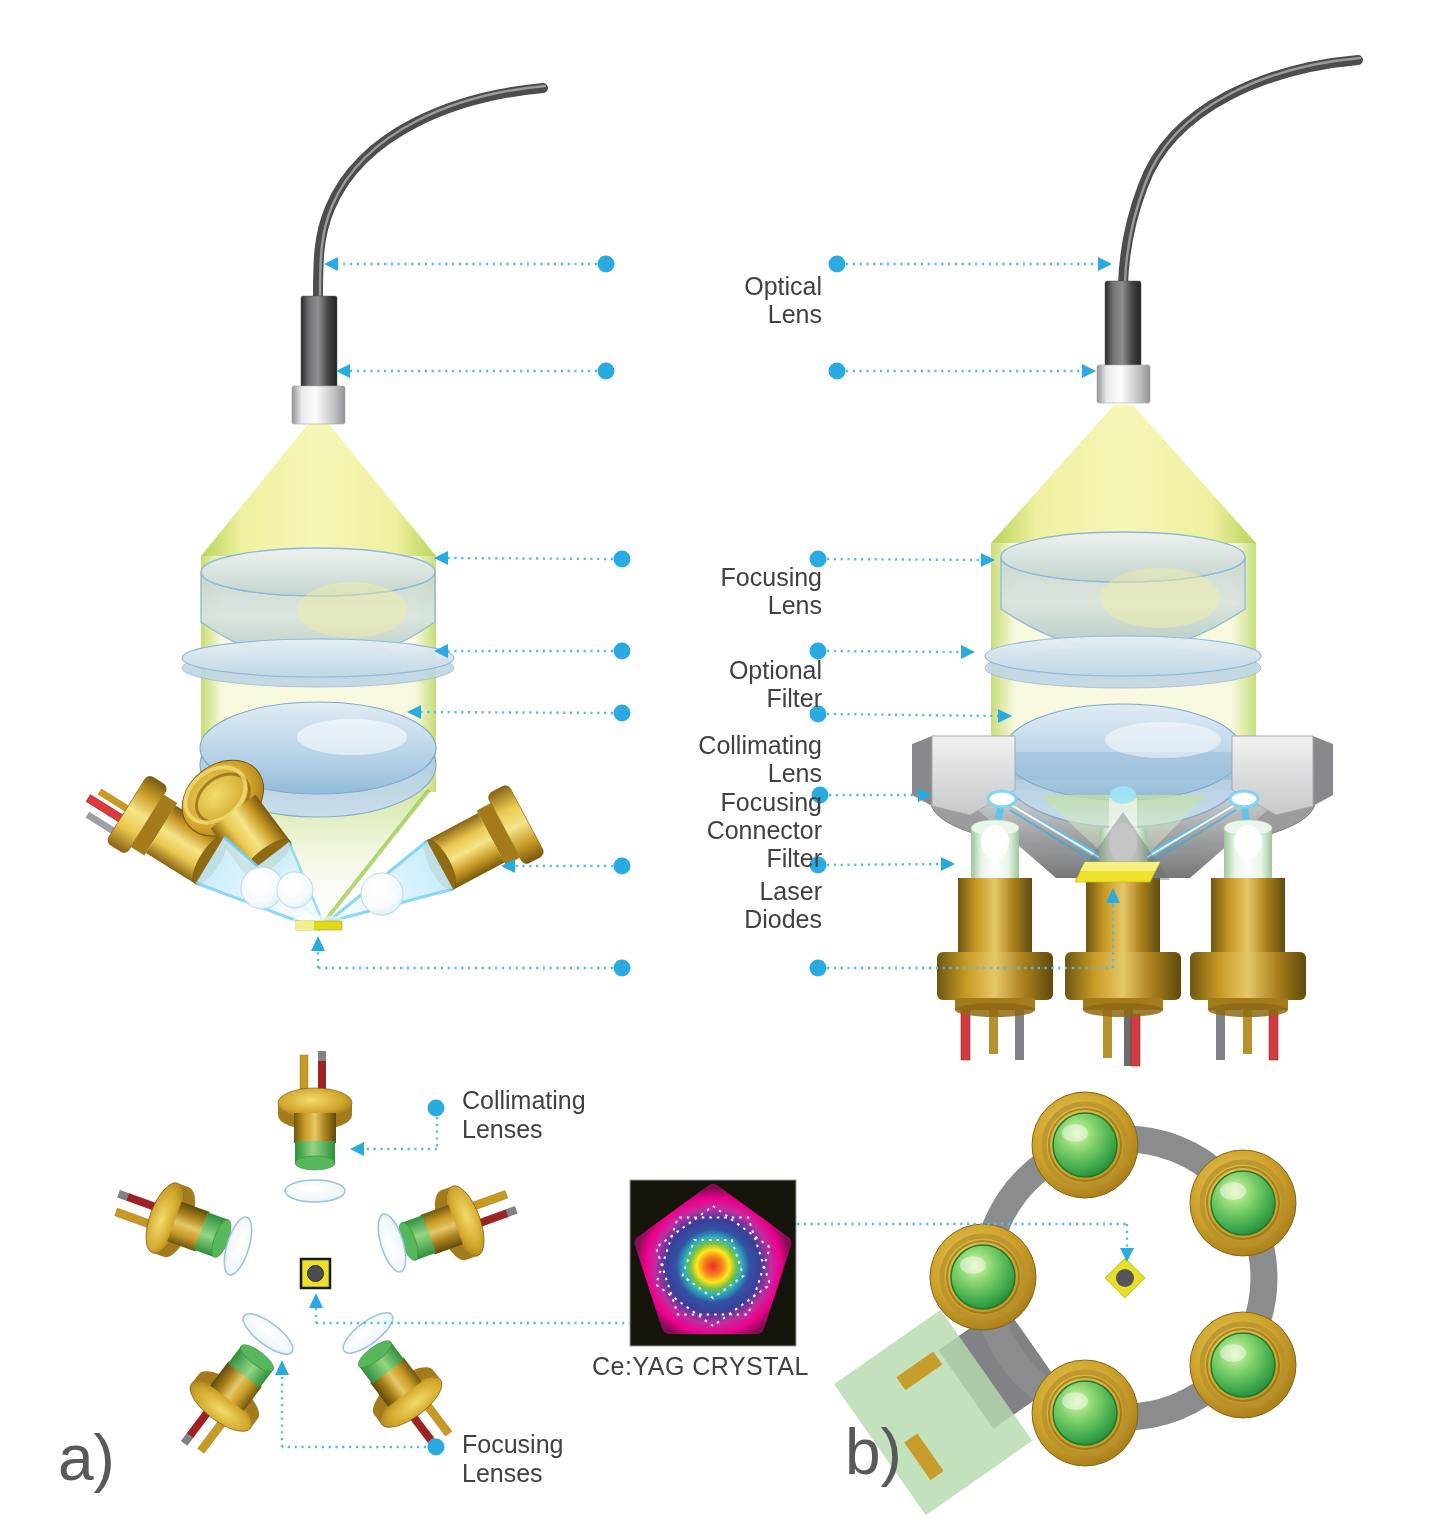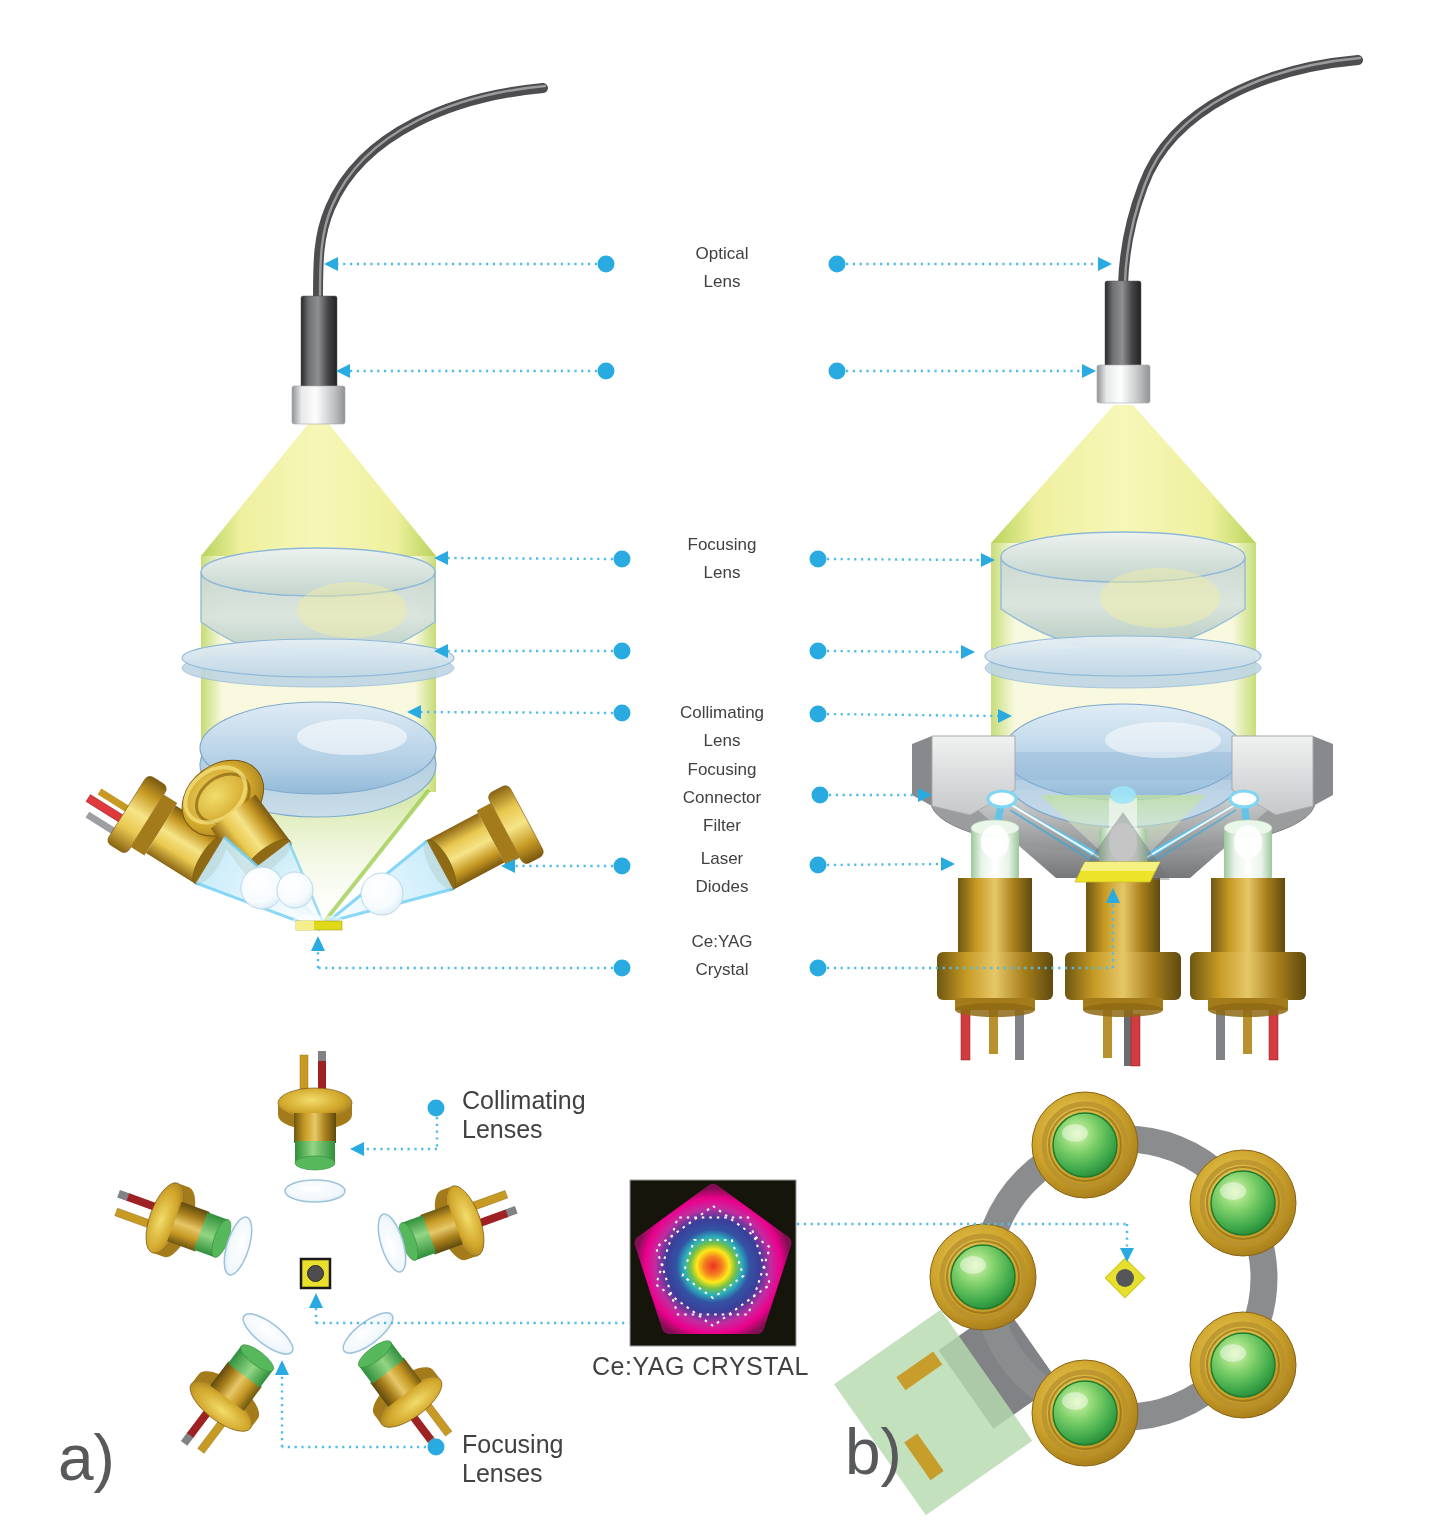--- a/index.html
+++ b/index.html
@@ -1,19 +1,19 @@
 <!DOCTYPE html>
 <html><head>
 <meta charset="utf-8">
 <style>
   html,body{margin:0;padding:0;background:#ffffff;}
   .canvas{position:relative;width:1440px;height:1530px;background:#fff;overflow:hidden;
           font-family:"Liberation Sans", sans-serif;color:#414042;}
   .art{position:absolute;left:0;top:0;}
-  .lbl{position:absolute;width:200px;text-align:center;font-size:17px;line-height:28px;color:#414042;}
+  .lbl{position:absolute;width:200px;text-align:right;font-size:25px;line-height:28px;color:#414042;margin-top:32px;}
   .lbl span{display:block;}
   .lbl-left{position:absolute;width:180px;text-align:left;font-size:25px;line-height:29px;color:#414042;}
   .lbl-left span{display:block;}
   .caption{position:absolute;left:592px;top:1352px;width:242px;text-align:left;
            font-size:25px;letter-spacing:0.5px;color:#414042;}
   .panel-letter{position:absolute;font-size:64px;line-height:1;color:#58595B;}
   .dot-line{stroke:#4FBCEA;stroke-width:2.4;stroke-dasharray:2.2 4.6;fill:none;}
   .dot{fill:#29ABE2;stroke:none;}
   .arr{fill:#29ABE2;stroke:none;}
 </style>
@@ -555,37 +555,37 @@
 </svg>
 
 <div class="lbl" style="left:622px;top:240px">
   <span>Optical</span>
   <span>Lens</span>
 </div>
 <div class="lbl" style="left:622px;top:531px">
   <span>Focusing</span>
   <span>Lens</span>
 </div>
+<div class="lbl" style="left:622px;top:624px">
+  <span>Optional</span>
+  <span>Filter</span>
+</div>
 <div class="lbl" style="left:622px;top:699px">
   <span>Collimating</span>
   <span>Lens</span>
 </div>
 <div class="lbl" style="left:622px;top:756px">
   <span>Focusing</span>
   <span>Connector</span>
   <span>Filter</span>
 </div>
 <div class="lbl" style="left:622px;top:845px">
   <span>Laser</span>
   <span>Diodes</span>
 </div>
-<div class="lbl" style="left:622px;top:928px">
-  <span>Ce:YAG</span>
-  <span>Crystal</span>
-</div>
 
 <div class="lbl-left" style="left:462px;top:1086px">
   <span>Collimating</span>
   <span>Lenses</span>
 </div>
 <div class="lbl-left" style="left:462px;top:1430px">
   <span>Focusing</span>
   <span>Lenses</span>
 </div>
 

